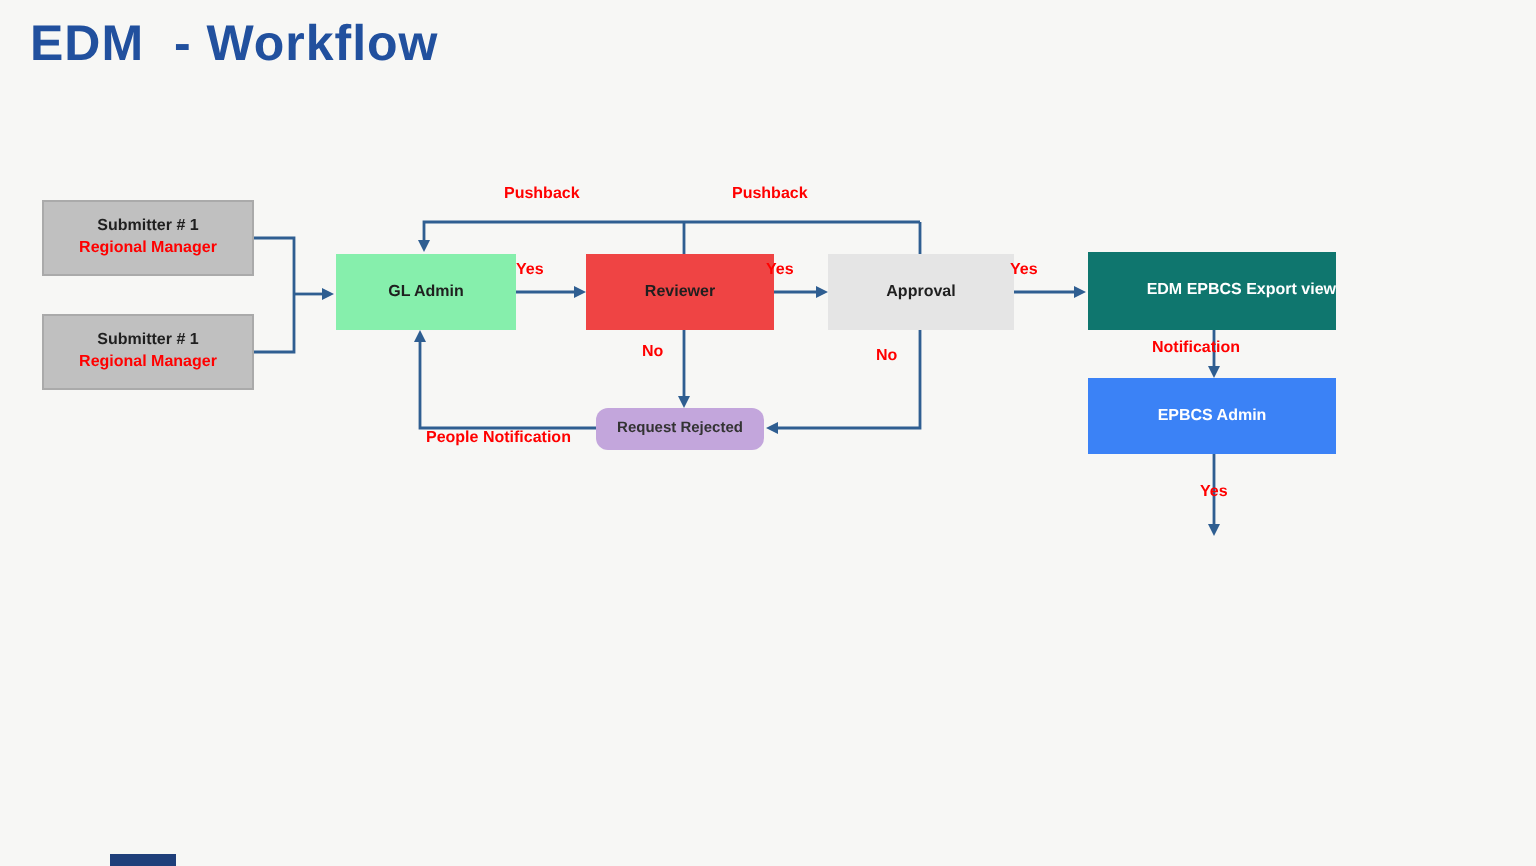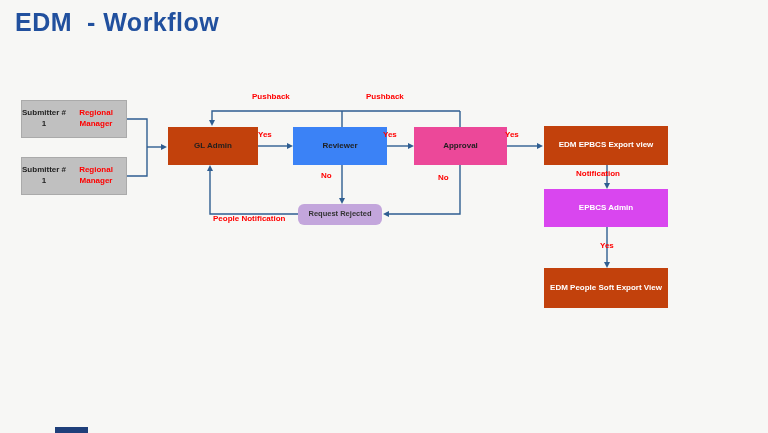--- a/index.html
+++ b/index.html
@@ -17,34 +17,34 @@
   .title {
     position: absolute; left: 15px; top: 8px;
     font-size: 25px; font-weight: 800;
     color: #21509E;
     white-space: pre;
     letter-spacing: 0.5px;
   }
   .wires { position: absolute; left: 0; top: 0; width: 768px; height: 433px; }
   .node {
     position: absolute;
-    display: flex; flex-direction: row;
+    display: flex; flex-direction: column;
     align-items: center; justify-content: center;
     text-align: center;
     font-weight: bold; font-size: 8px; color: #1f1f1f;
     line-height: 1.35;
   }
   .node-submitter { background: #C0C0C0; border: 1px solid #aaaaaa; }
   .node-submitter .l2 { color: #FF0000; }
-  .node-gl       { background: #c2410c; }
-  .node-reviewer { background: #3b82f6; }
-  .node-approval { background: #ec4899; }
+  .node-gl       { background: #86efac; }
+  .node-reviewer { background: #ef4444; }
+  .node-approval { background: #e5e5e5; }
   .node-rejected { background: #C3A6DC; border-radius: 6px; font-size: 7.5px; color: #333; }
-  .node-dark     { background: #c2410c; color: #ffffff; }
-  .node-red      { background: #d946ef; color: #ffffff; }
+  .node-dark     { background: #0f766e; color: #ffffff; align-items: flex-end; }
+  .node-red      { background: #3b82f6; color: #ffffff; }
   .edge-label {
     position: absolute;
     font-size: 8px; font-weight: bold; color: #FF0000;
     text-align: left; line-height: 1.1;
     white-space: nowrap;
   }
   .footer-bar {
     position: absolute; left: 55px; top: 427px;
     width: 33px; height: 6px;
     background: #1F3F7A;
@@ -107,23 +107,20 @@
   </div>
 
   <div class="node node-dark" style="left:544px;top:126px;width:124px;height:39px">
     <span>EDM EPBCS Export view</span>
   </div>
 
   <div class="node node-red" style="left:544px;top:189px;width:124px;height:38px">
     <span>EPBCS Admin</span>
   </div>
 
-  <div class="node node-dark" style="left:544px;top:268px;width:124px;height:40px">
-    <span>EDM People Soft Export View</span>
-  </div>
 
   <div class="edge-label" style="left:252px;top:93px;width:56px">Pushback</div>
   <div class="edge-label" style="left:366px;top:93px;width:56px">Pushback</div>
   <div class="edge-label" style="left:258px;top:131px;width:34px">Yes</div>
   <div class="edge-label" style="left:383px;top:131px;width:34px">Yes</div>
   <div class="edge-label" style="left:505px;top:131px;width:34px">Yes</div>
   <div class="edge-label" style="left:321px;top:172px;width:22px">No</div>
   <div class="edge-label" style="left:438px;top:174px;width:22px">No</div>
   <div class="edge-label" style="left:213px;top:215px;width:86px">People Notification</div>
   <div class="edge-label" style="left:576px;top:170px;width:52px">Notification</div>

